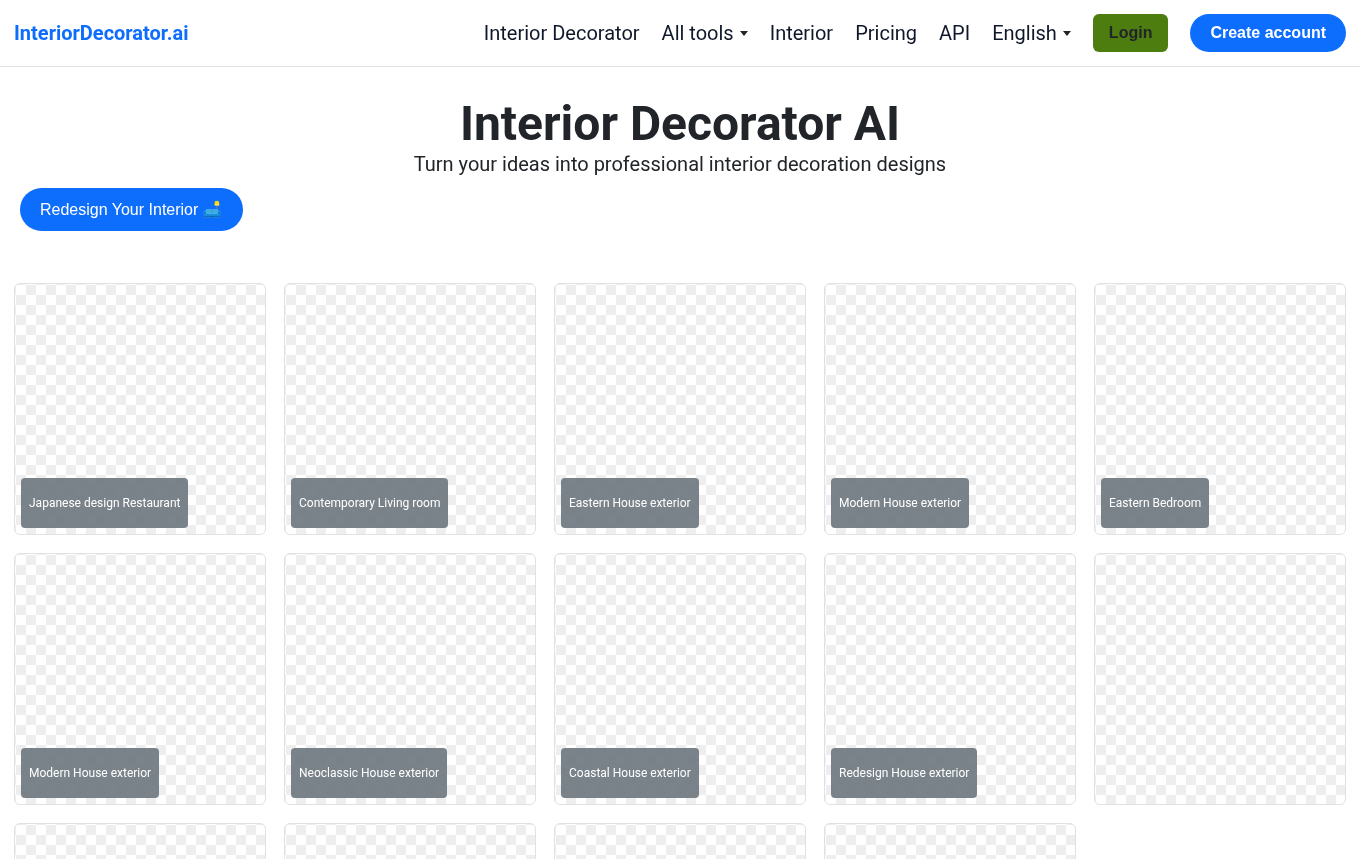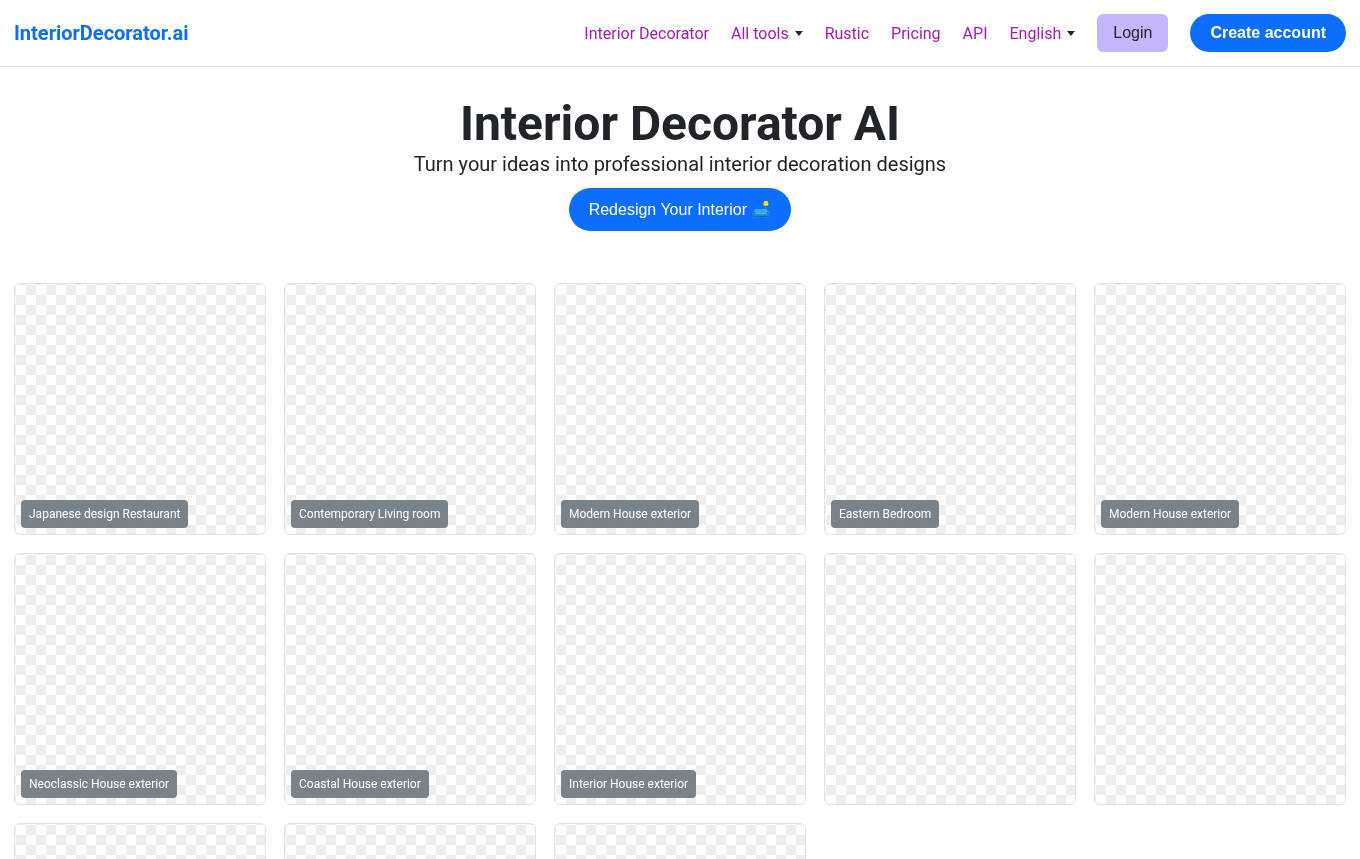--- a/index.html
+++ b/index.html
@@ -28,45 +28,45 @@
       color: #0d6efd;
     }
 
     .nav-right {
       display: flex;
       align-items: center;
       gap: 22px;
     }
 
     .nav-link {
-      font-size: 16px;
-      color: #a21caf;
+      font-size: 20px;
+      color: #0f172a;
       cursor: pointer;
       display: flex;
       align-items: center;
       gap: 4px;
     }
 
     .caret {
       display: inline-block;
       width: 0;
       height: 0;
       border-left: 4px solid transparent;
       border-right: 4px solid transparent;
       border-top: 5px solid #212529;
       margin-left: 2px;
     }
 
     .btn-login {
-      background: #c4b5fd;
+      background: #4d7c0f;
       border: none;
       border-radius: 6px;
       padding: 10px 16px;
       font-size: 16px;
-      font-weight: 400;
+      font-weight: 700;
       color: #212529;
       cursor: pointer;
     }
 
     .btn-create {
       background: #0d6efd;
       border: none;
       border-radius: 20px;
       padding: 10px 20px;
       font-size: 16px;
@@ -87,21 +87,21 @@
     }
 
     .hero-subtitle {
       font-size: 20px;
       color: #212529;
       margin-bottom: 12px;
     }
 
     .cta-row {
       display: flex;
-      justify-content: center;
+      justify-content: flex-start;
       gap: 12px;
       margin-bottom: 20px;
     }
 
     .cta-btn {
       background: #0d6efd;
       border: none;
       border-radius: 22px;
       padding: 12px 20px;
       font-size: 16px;
@@ -135,37 +135,37 @@
       padding: 1px;
     }
 
     .card-label {
       position: absolute;
       left: 6px;
       bottom: 6px;
       background: rgba(108, 117, 125, 0.9);
       color: #fff;
       font-size: 12px;
-      padding: 7px 8px;
+      padding: 18px 8px;
       border-radius: 4px;
       white-space: nowrap;
     }
   </style>
 </head>
 <body>
 
 <div class="header">
   <div class="logo">InteriorDecorator.ai</div>
   <div class="nav-right">
     <span class="nav-link">Interior Decorator</span>
     <span class="nav-link">
       <span>All tools</span>
       <span class="caret"></span>
     </span>
-    <span class="nav-link">Rustic</span>
+    <span class="nav-link">Interior</span>
     <span class="nav-link">Pricing</span>
     <span class="nav-link">API</span>
     <span class="nav-link">
       <span>English</span>
       <span class="caret"></span>
     </span>
     <button class="btn-login">Login</button>
     <button class="btn-create">Create account</button>
   </div>
 </div>
@@ -179,35 +179,38 @@
 </div>
 
 <div class="gallery" id="gallery">
     <div class="card">
       <span class="card-label">Japanese design Restaurant</span>
     </div>
     <div class="card">
       <span class="card-label">Contemporary Living room</span>
     </div>
     <div class="card">
+      <span class="card-label">Eastern House exterior</span>
+    </div>
+    <div class="card">
       <span class="card-label">Modern House exterior</span>
     </div>
     <div class="card">
       <span class="card-label">Eastern Bedroom</span>
     </div>
     <div class="card">
       <span class="card-label">Modern House exterior</span>
     </div>
     <div class="card">
       <span class="card-label">Neoclassic House exterior</span>
     </div>
     <div class="card">
       <span class="card-label">Coastal House exterior</span>
     </div>
     <div class="card">
-      <span class="card-label">Interior House exterior</span>
+      <span class="card-label">Redesign House exterior</span>
     </div>
     <div class="card"></div>
     <div class="card"></div>
     <div class="card"></div>
     <div class="card"></div>
     <div class="card"></div>
   </div>
 
 </body></html>

